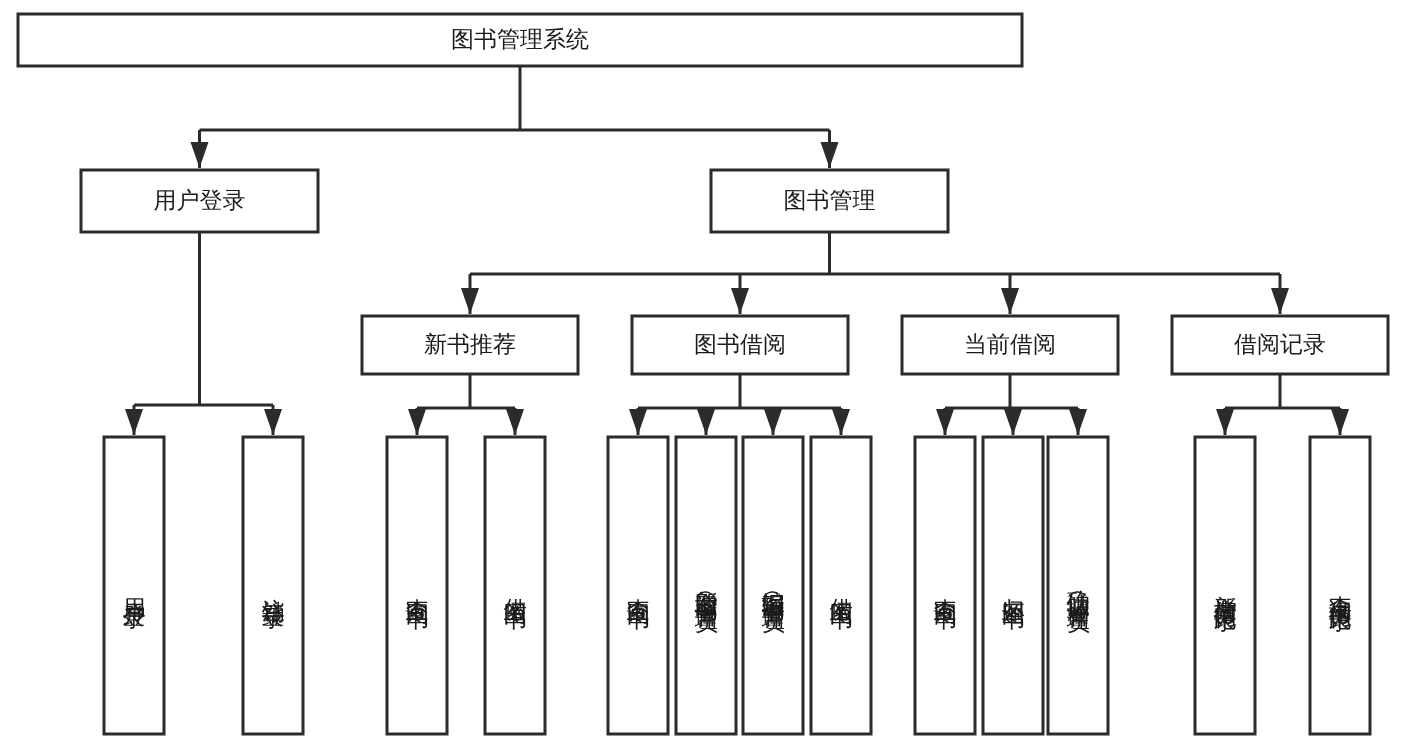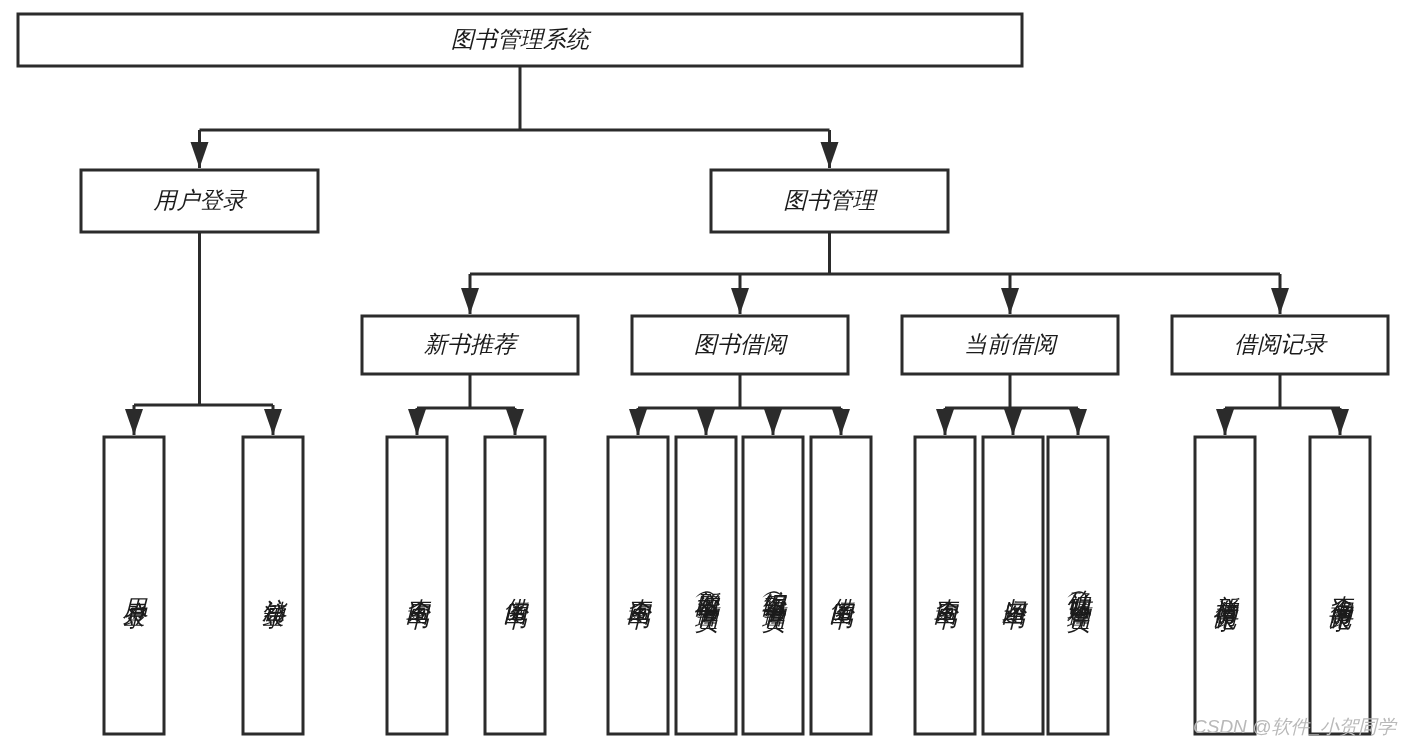--- a/index.html
+++ b/index.html
@@ -12,21 +12,20 @@
     width: 1405px;
     height: 747px;
     font-family: "Liberation Sans", "DejaVu Sans", sans-serif;
     overflow: hidden;
   }
   #diagram-root {
     position: relative;
     width: 1405px;
     height: 672px;
     background: #ffffff;
-    font-style: italic;
   }
   svg#diagram-svg {
     position: absolute;
     left: 0;
     top: 0;
     width: 1405px;
     height: 747px;
     display: block;
   }
   .node-box {
@@ -175,14 +174,13 @@
       <div class="leaf-label-v" style="left: 608px; top: 437px; width: 60px; height: 297px;">查询图书</div>
       <div class="leaf-label-v" style="left: 676px; top: 437px; width: 60px; height: 297px;">新增图书（管理员）</div>
       <div class="leaf-label-v" style="left: 743px; top: 437px; width: 60px; height: 297px;">编辑图书（管理员）</div>
       <div class="leaf-label-v" style="left: 811px; top: 437px; width: 60px; height: 297px;">借阅图书</div>
       <div class="leaf-label-v" style="left: 915px; top: 437px; width: 60px; height: 297px;">查询图书</div>
       <div class="leaf-label-v" style="left: 983px; top: 437px; width: 60px; height: 297px;">归还图书</div>
       <div class="leaf-label-v" style="left: 1048px; top: 437px; width: 60px; height: 297px;">确认归还（管理员）</div>
       <div class="leaf-label-v" style="left: 1195px; top: 437px; width: 60px; height: 297px;">新增借阅记录</div>
       <div class="leaf-label-v" style="left: 1310px; top: 437px; width: 60px; height: 297px;">查询借阅记录</div>
     </div>
-  <div class="watermark">CSDN @软件_小贺同学</div>
 </div>
 
 </body></html>

